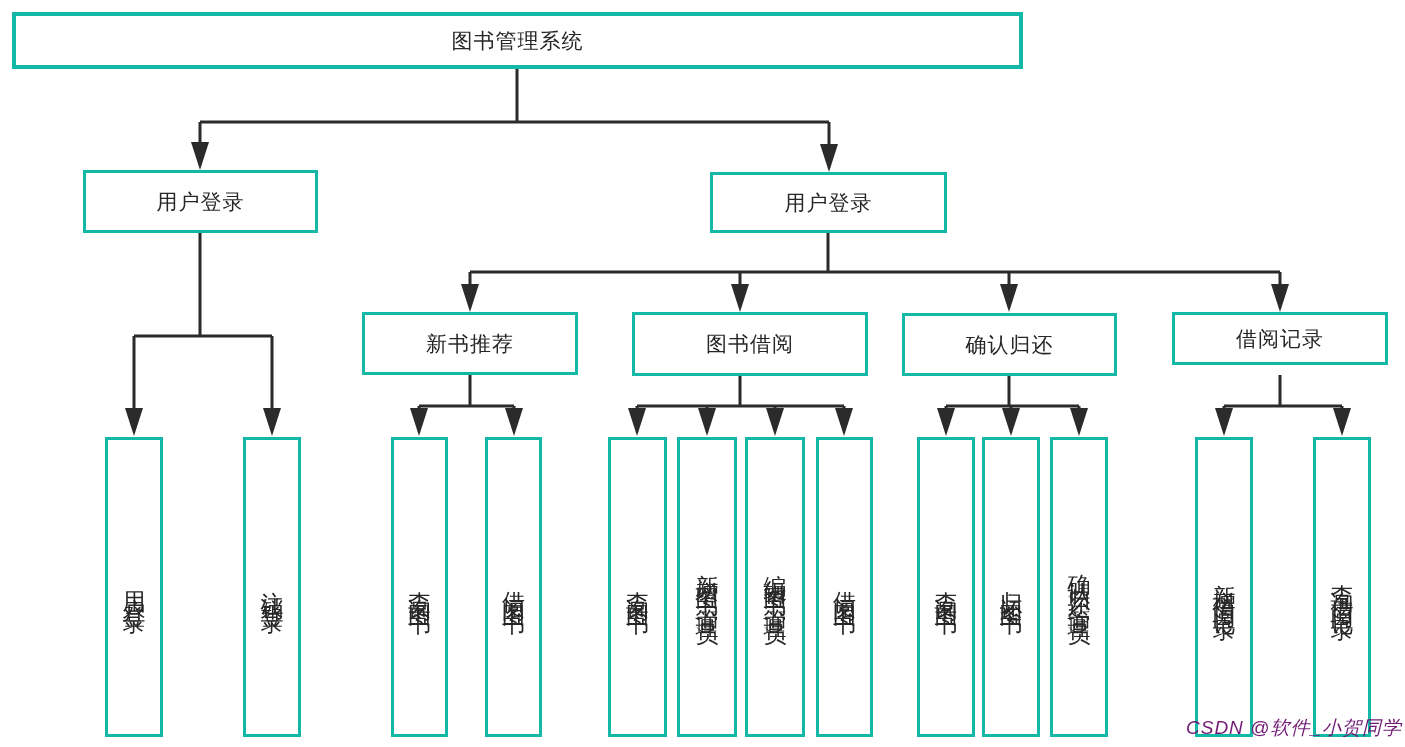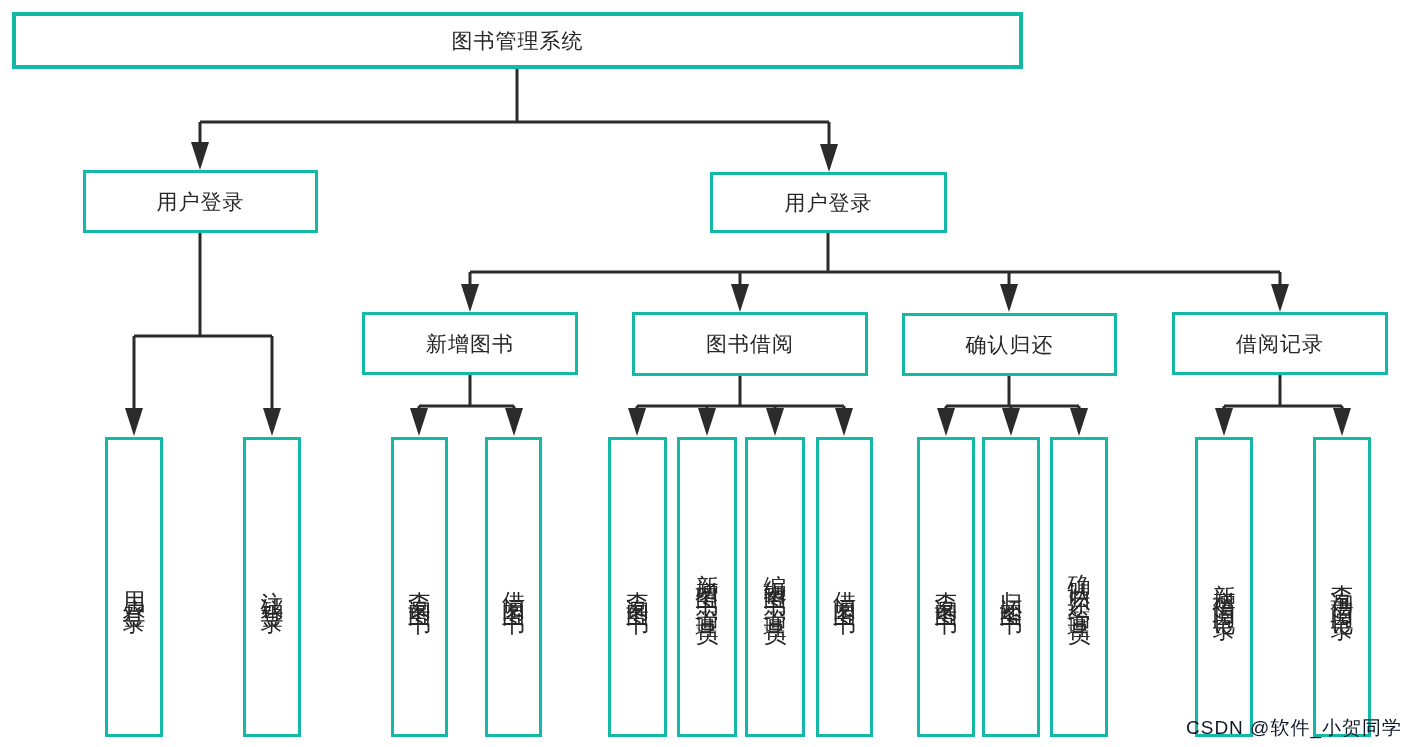--- a/index.html
+++ b/index.html
@@ -30,23 +30,24 @@
     writing-mode:vertical-rl;
     text-orientation:mixed;
     font-size:23px;
     letter-spacing:7px;
     line-height:1;
   }
   .watermark{
     position:absolute;
     left:1186px;top:715px;
     font-size:19px;
-    color:#0f172a;
+    color:#701a75;
     letter-spacing:1px;
     white-space:nowrap;
+    font-style:italic;
   }
 </style>
 </head>
 <body>
 
 <div class="canvas">
 
   <svg class="connectors" viewBox="0 0 1405 747">
 
     <path d="M517 69 V122 M200 122 H829 M200 122 V146 M829 122 V148"></path>
@@ -88,29 +89,29 @@
   </div>
 
   <div class="node hbox" style="left:83px;top:170px;width:235px;height:63px">
     <span>用户登录</span>
   </div>
   <div class="node hbox" style="left:710px;top:172px;width:237px;height:61px">
     <span>用户登录</span>
   </div>
 
   <div class="node hbox" style="left:362px;top:312px;width:216px;height:63px">
-    <span>新增图书</span>
+    <span>新书推荐</span>
   </div>
   <div class="node hbox" style="left:632px;top:312px;width:236px;height:64px">
     <span>图书借阅</span>
   </div>
   <div class="node hbox" style="left:902px;top:313px;width:215px;height:63px">
     <span>确认归还</span>
   </div>
-  <div class="node hbox" style="left:1172px;top:312px;width:216px;height:63px">
+  <div class="node hbox" style="left:1172px;top:312px;width:216px;height:53px">
     <span>借阅记录</span>
   </div>
 
   <div class="node vbox" style="left:105px;top:437px;width:58px;height:300px">
     <span>用户登录</span>
   </div>
   <div class="node vbox" style="left:243px;top:437px;width:58px;height:300px">
     <span>注销登录</span>
   </div>
 

